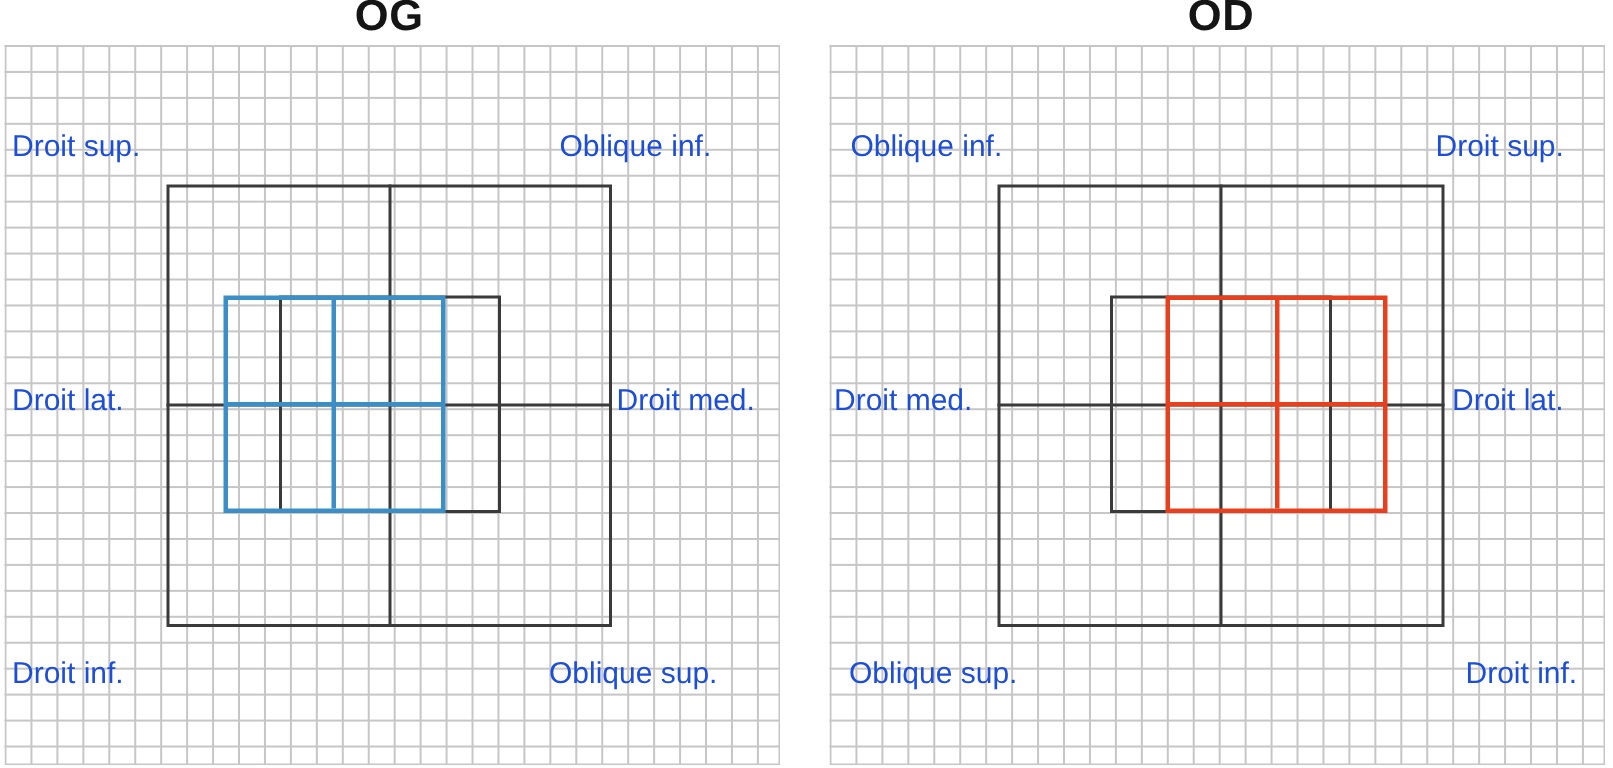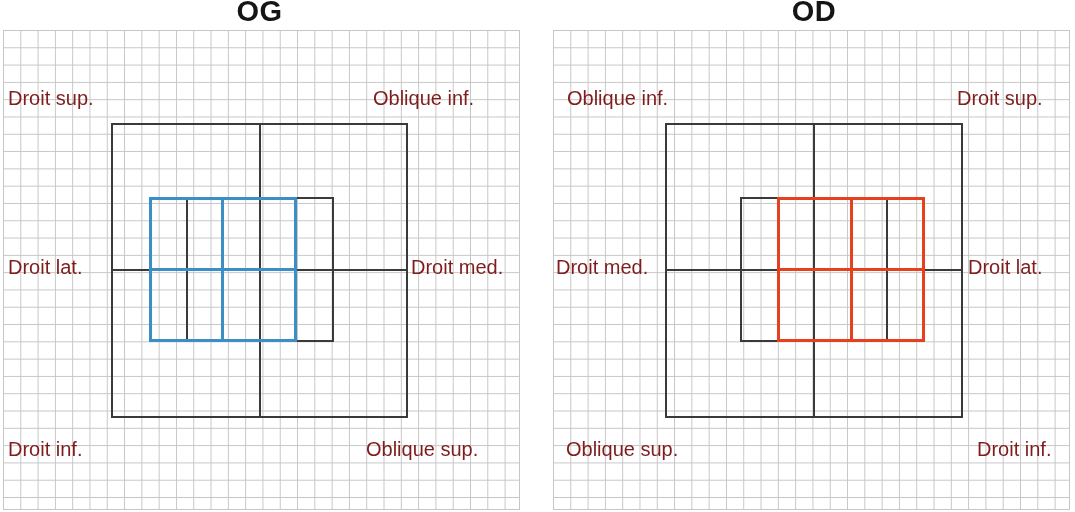--- a/index.html
+++ b/index.html
@@ -43,21 +43,21 @@
   }
   .field-square .hline {
     position: absolute; left: 0; right: 0; top: 50%;
     height: 3px; margin-top: -1.5px; background: inherit;
   }
 
   
   .lbl {
     position: absolute;
     font-size: 20px; line-height: 24px;
-    color: #7f1d1d; white-space: nowrap;
+    color: #1d4ed8; white-space: nowrap;
   }
 </style>
 </head>
 <body>
 
 <div class="gridpane" style="left:3px; top:30px; width:517px; height:480px;"></div>
 
 <div class="panel-title" style="left:111px; width:297px;">OG</div>
 
 <div class="outer-square" style="left:111px; top:123px; width:297px; height:295px;"></div>

